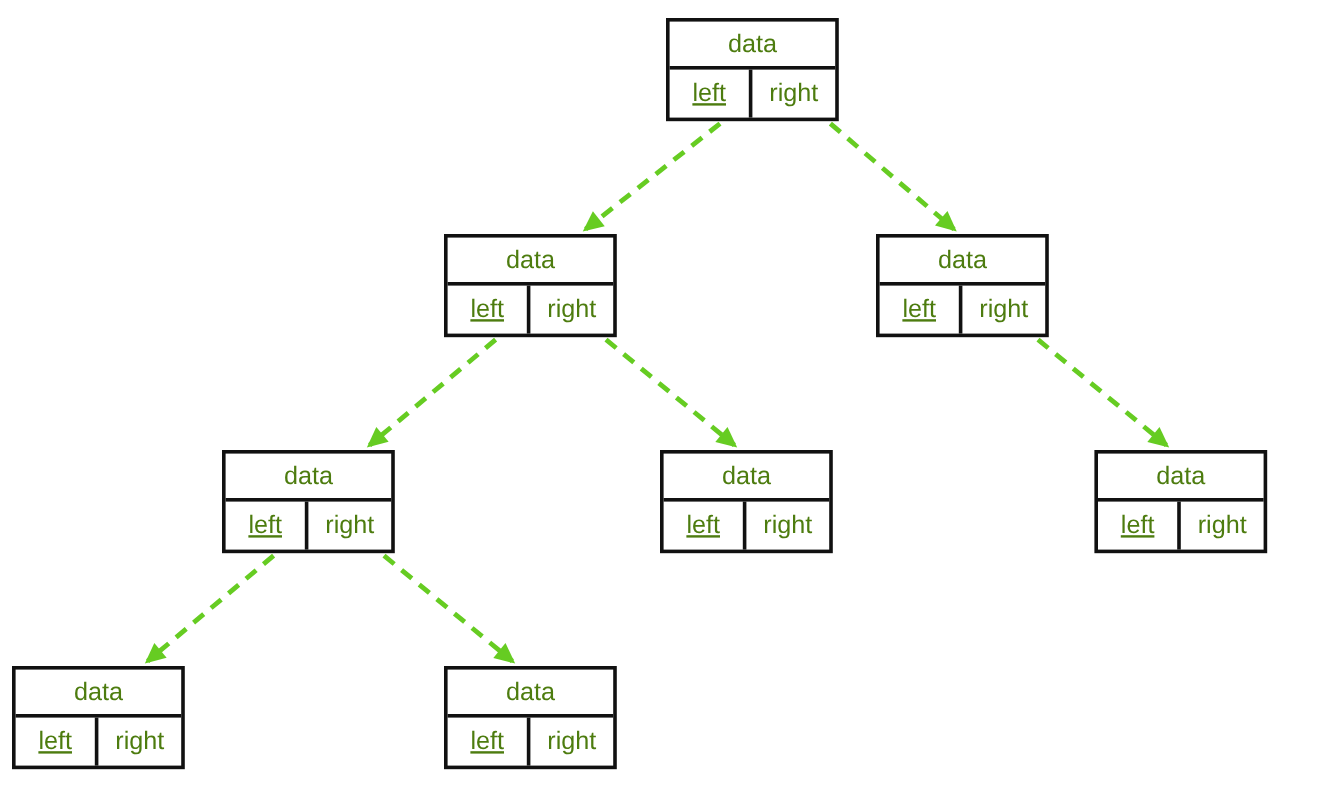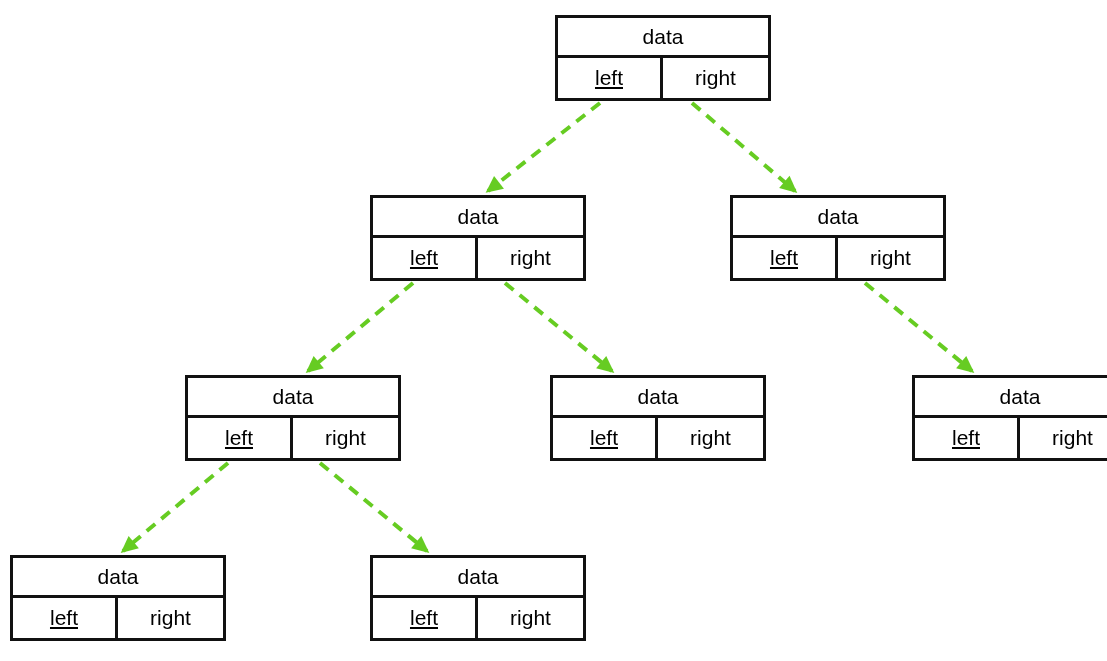--- a/index.html
+++ b/index.html
@@ -18,28 +18,28 @@
   .edges-svg {
     position: absolute;
     left: 0;
     top: 0;
     width: 1107px;
     height: 661px;
     pointer-events: none;
   }
   .node {
     position: absolute;
-    width: 216px;
+    width: 144px;
     height: 86px;
     box-sizing: border-box;
     border: 3px solid #111111;
     background: #ffffff;
     display: flex;
     flex-direction: column;
-    color: #000000;
+    color: #4d7c0f;
     font-size: 21px;
   }
   .node-data {
     height: 40px;
     box-sizing: border-box;
     border-bottom: 3px solid #111111;
     display: flex;
     align-items: center;
     justify-content: center;
   }

